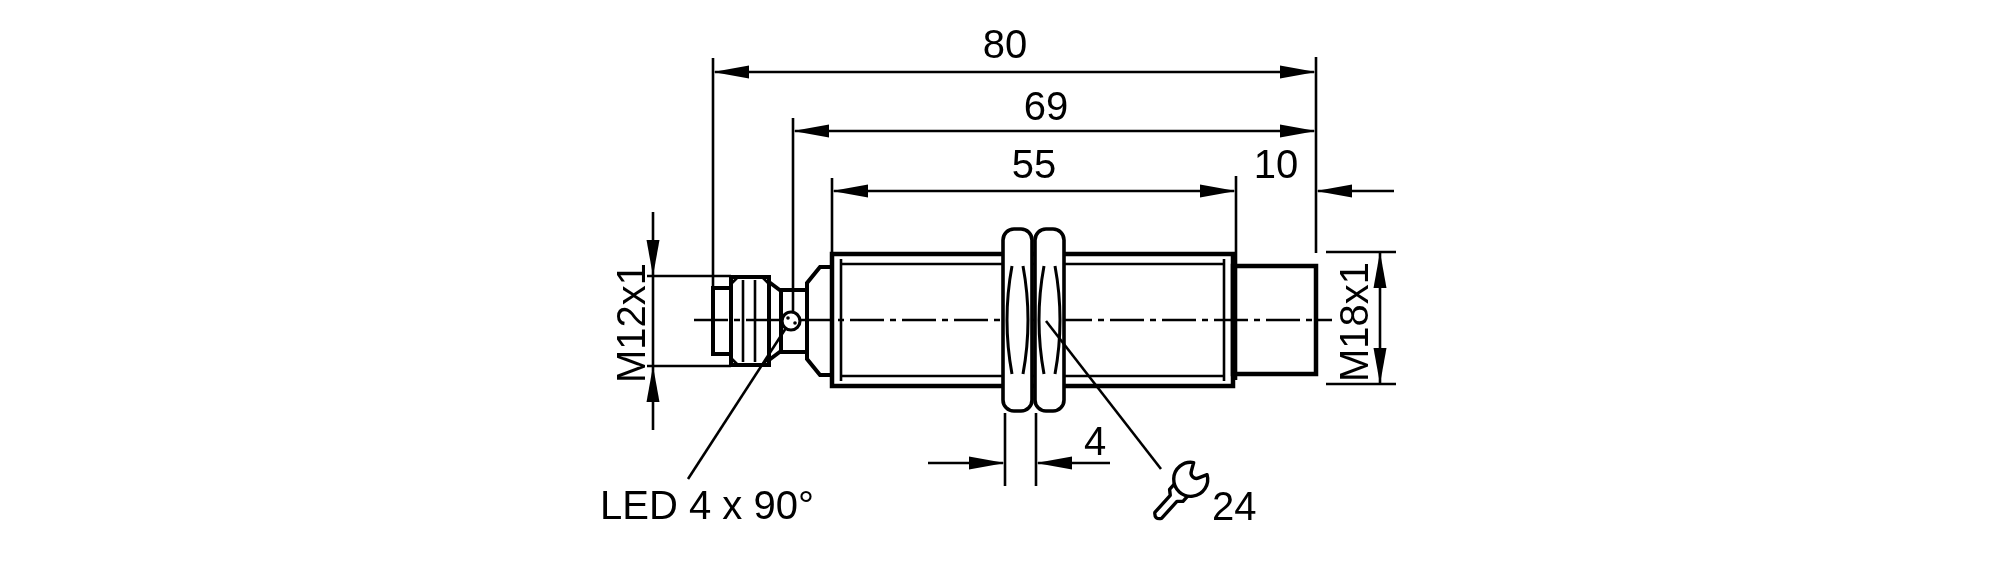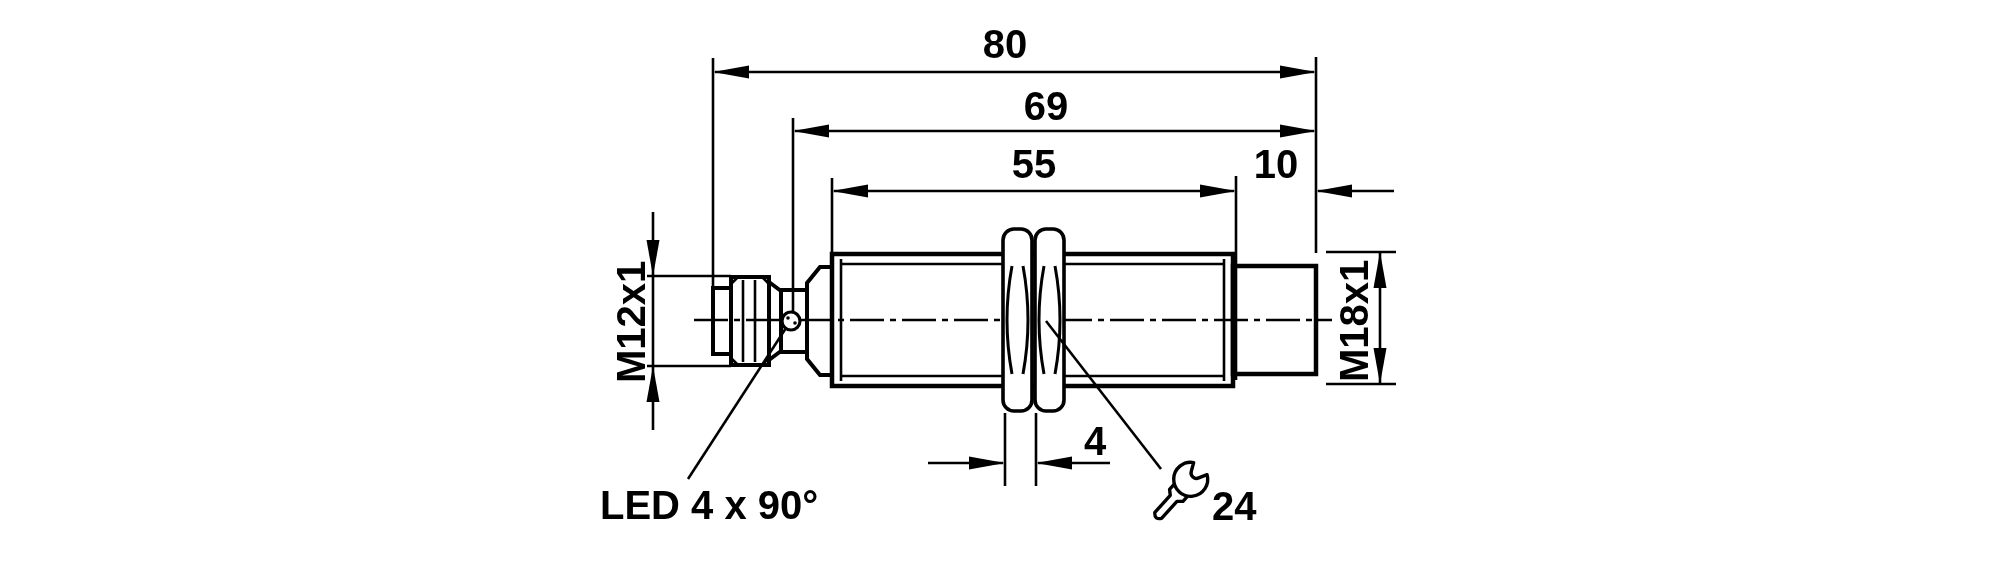--- a/index.html
+++ b/index.html
@@ -8,21 +8,20 @@
     background: #ffffff;
     width: 2000px;
     height: 563px;
     overflow: hidden;
   }
   .stage {
     position: relative;
     width: 2000px;
     height: 563px;
     background: #ffffff;
-    font-weight: bold;
   }
   svg text {
     font-family: "Liberation Sans", "DejaVu Sans", sans-serif;
     font-size: 40px;
     fill: #000000;
   }
 </style>
 </head>
 <body>
 

